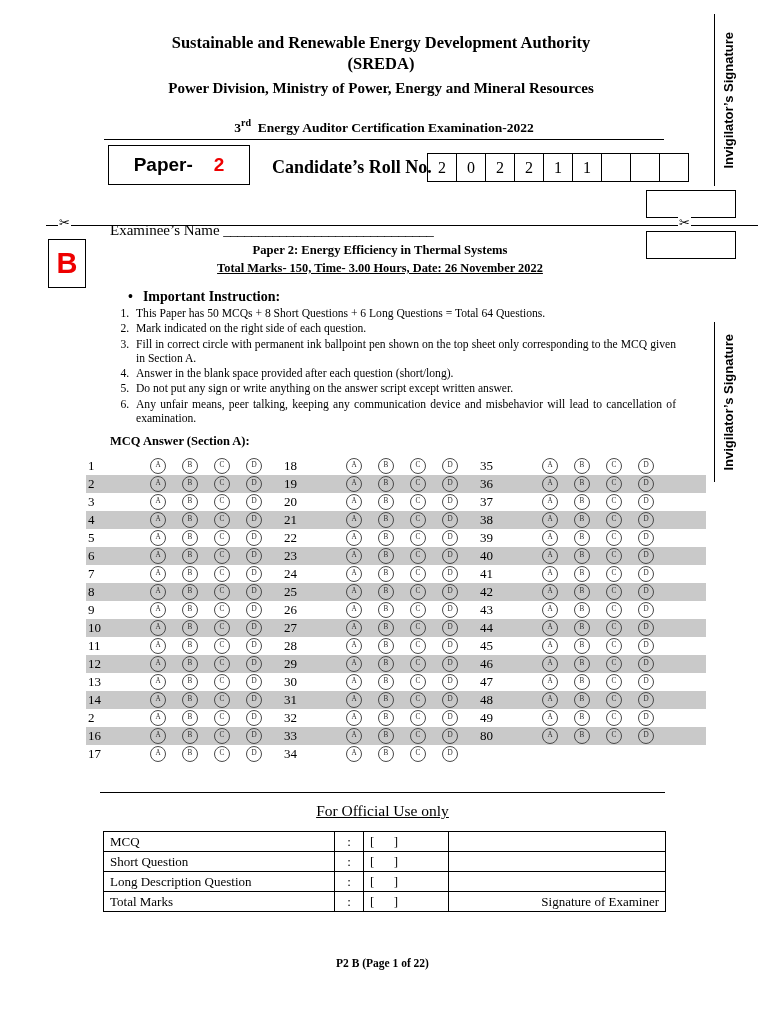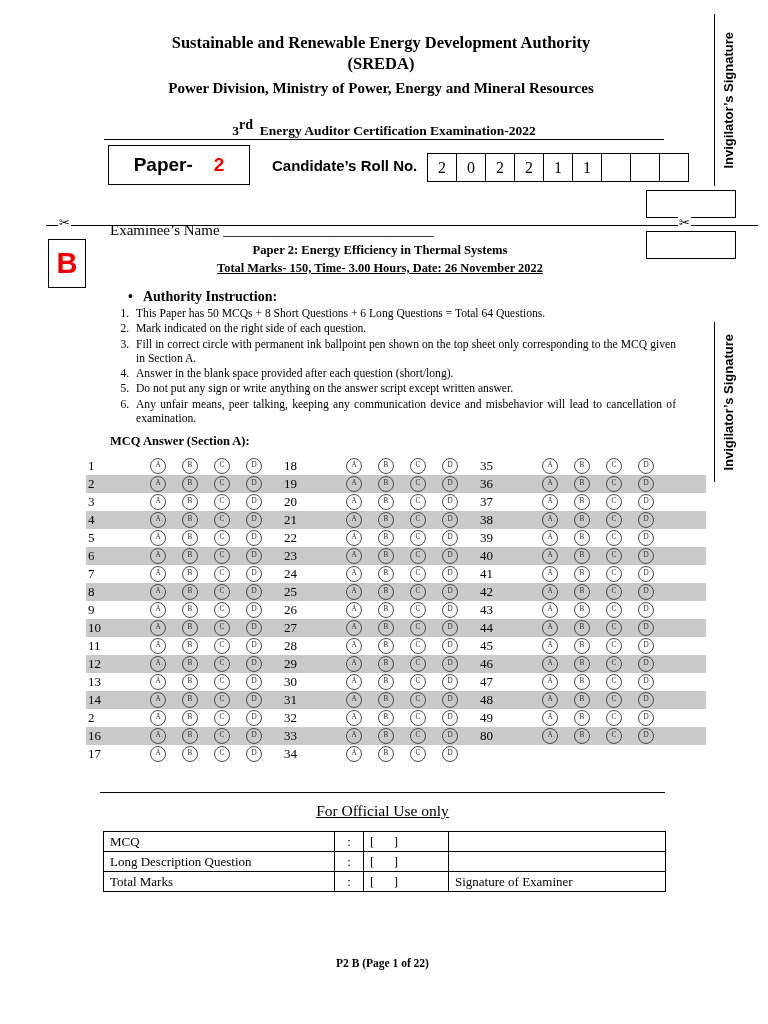--- a/index.html
+++ b/index.html
@@ -42,40 +42,40 @@
   .hdr .l1{font-size:16.5px;line-height:21px;}
   .hdr .l2{font-size:16.5px;line-height:21px;}
   .hdr .l3{font-size:15px;line-height:22px;margin-top:3px;}
 
   .examtitle{
     position:absolute;left:104px;top:117px;width:560px;
     text-align:center;
     font-family:"Liberation Serif", serif;
     font-weight:bold;font-size:13.5px;
   }
-  .examtitle sup{font-size:14px;vertical-align:super;}
+  .examtitle sup{font-size:10px;vertical-align:super;}
   .rule-top{
     position:absolute;left:104px;top:139px;width:560px;
     border-bottom:1.6px solid #000;
   }
 
   
   .paperbox{
     position:absolute;left:108px;top:145px;width:140px;height:38px;
     border:1.6px solid #000;
     display:flex;align-items:center;justify-content:center;
     font-family:"Liberation Sans", sans-serif;
     font-weight:bold;font-size:19px;gap:16px;
   }
   .paperbox .red{color:#ee0000;margin-left:5px;}
 
   .rolllabel{
     position:absolute;left:272px;top:157px;
-    font-family:Liberation Sans, sans-serif;
-    font-weight:bold;font-size:15px;
+    font-family:Liberation Serif, serif;
+    font-weight:bold;font-size:18px;
   }
   .rollboxes{
     position:absolute;left:427px;top:153px;
     display:flex;
     border:1.4px solid #000;
   }
   .rollboxes .cell{
     width:28px;height:27px;
     border-right:1.4px solid #000;
     display:flex;align-items:center;justify-content:center;
@@ -202,21 +202,21 @@
     font-size:13px;
   }
   .otable td{
     border:1.1px solid #000;
     height:19px;
     padding:0 6px;
   }
   .otable td.c-label{width:218px;}
   .otable td.c-colon{width:16px;text-align:center;}
   .otable td.c-brk{width:72px;text-align:left;}
-  .otable td.c-sig{text-align:left;}
+  .otable td.c-sig{text-align:right;}
 
   .footer{
     position:absolute;left:100px;top:957px;width:565px;
     text-align:center;font-size:11.5px;font-weight:bold;
     font-family:"Liberation Serif", serif;
   }
 </style>
 </head>
 <body>
 
@@ -272,21 +272,21 @@
   <div class="scissors" id="scissors-right">✂</div>
 
   <div class="bbox">B</div>
 
   <div class="subtitle">
     <div>Paper 2: Energy Efficiency in Thermal Systems</div>
     <div class="ul">Total Marks- 150, Time- 3.00 Hours, Date: 26 November 2022</div>
   </div>
 
   <div class="instr-title">
-    <span class="bullet">•</span><span>Authority Instruction:</span>
+    <span class="bullet">•</span><span>Important Instruction:</span>
   </div>
   <div class="instr">
     <ol id="instr-list">
         <li>This Paper has 50 MCQs + 8 Short Questions + 6 Long Questions = Total 64 Questions.</li>
         <li>Mark indicated on the right side of each question.</li>
         <li>Fill in correct circle with permanent ink ballpoint pen shown on the top sheet only corresponding to the MCQ given in Section A.</li>
         <li>Answer in the blank space provided after each question (short/long).</li>
         <li>Do not put any sign or write anything on the answer script except written answer.</li>
         <li>Any unfair means, peer talking, keeping any communication device and misbehavior will lead to cancellation of examination.</li>
       </ol>
@@ -1082,20 +1082,26 @@
     </div>
 
   <div class="rule-bottom"></div>
   <div class="official">
     <span>For Official Use only</span>
   </div>
   <table class="otable">
     <tbody id="otable-body">
         <tr>
           <td class="c-label">MCQ</td>
+          <td class="c-colon">:</td>
+          <td class="c-brk">[&nbsp;&nbsp;&nbsp;&nbsp;&nbsp;&nbsp;]</td>
+          <td class="c-sig"></td>
+        </tr>
+        <tr>
+          <td class="c-label">Short Question</td>
           <td class="c-colon">:</td>
           <td class="c-brk">[&nbsp;&nbsp;&nbsp;&nbsp;&nbsp;&nbsp;]</td>
           <td class="c-sig"></td>
         </tr>
         <tr>
           <td class="c-label">Long Description Question</td>
           <td class="c-colon">:</td>
           <td class="c-brk">[&nbsp;&nbsp;&nbsp;&nbsp;&nbsp;&nbsp;]</td>
           <td class="c-sig"></td>
         </tr>

